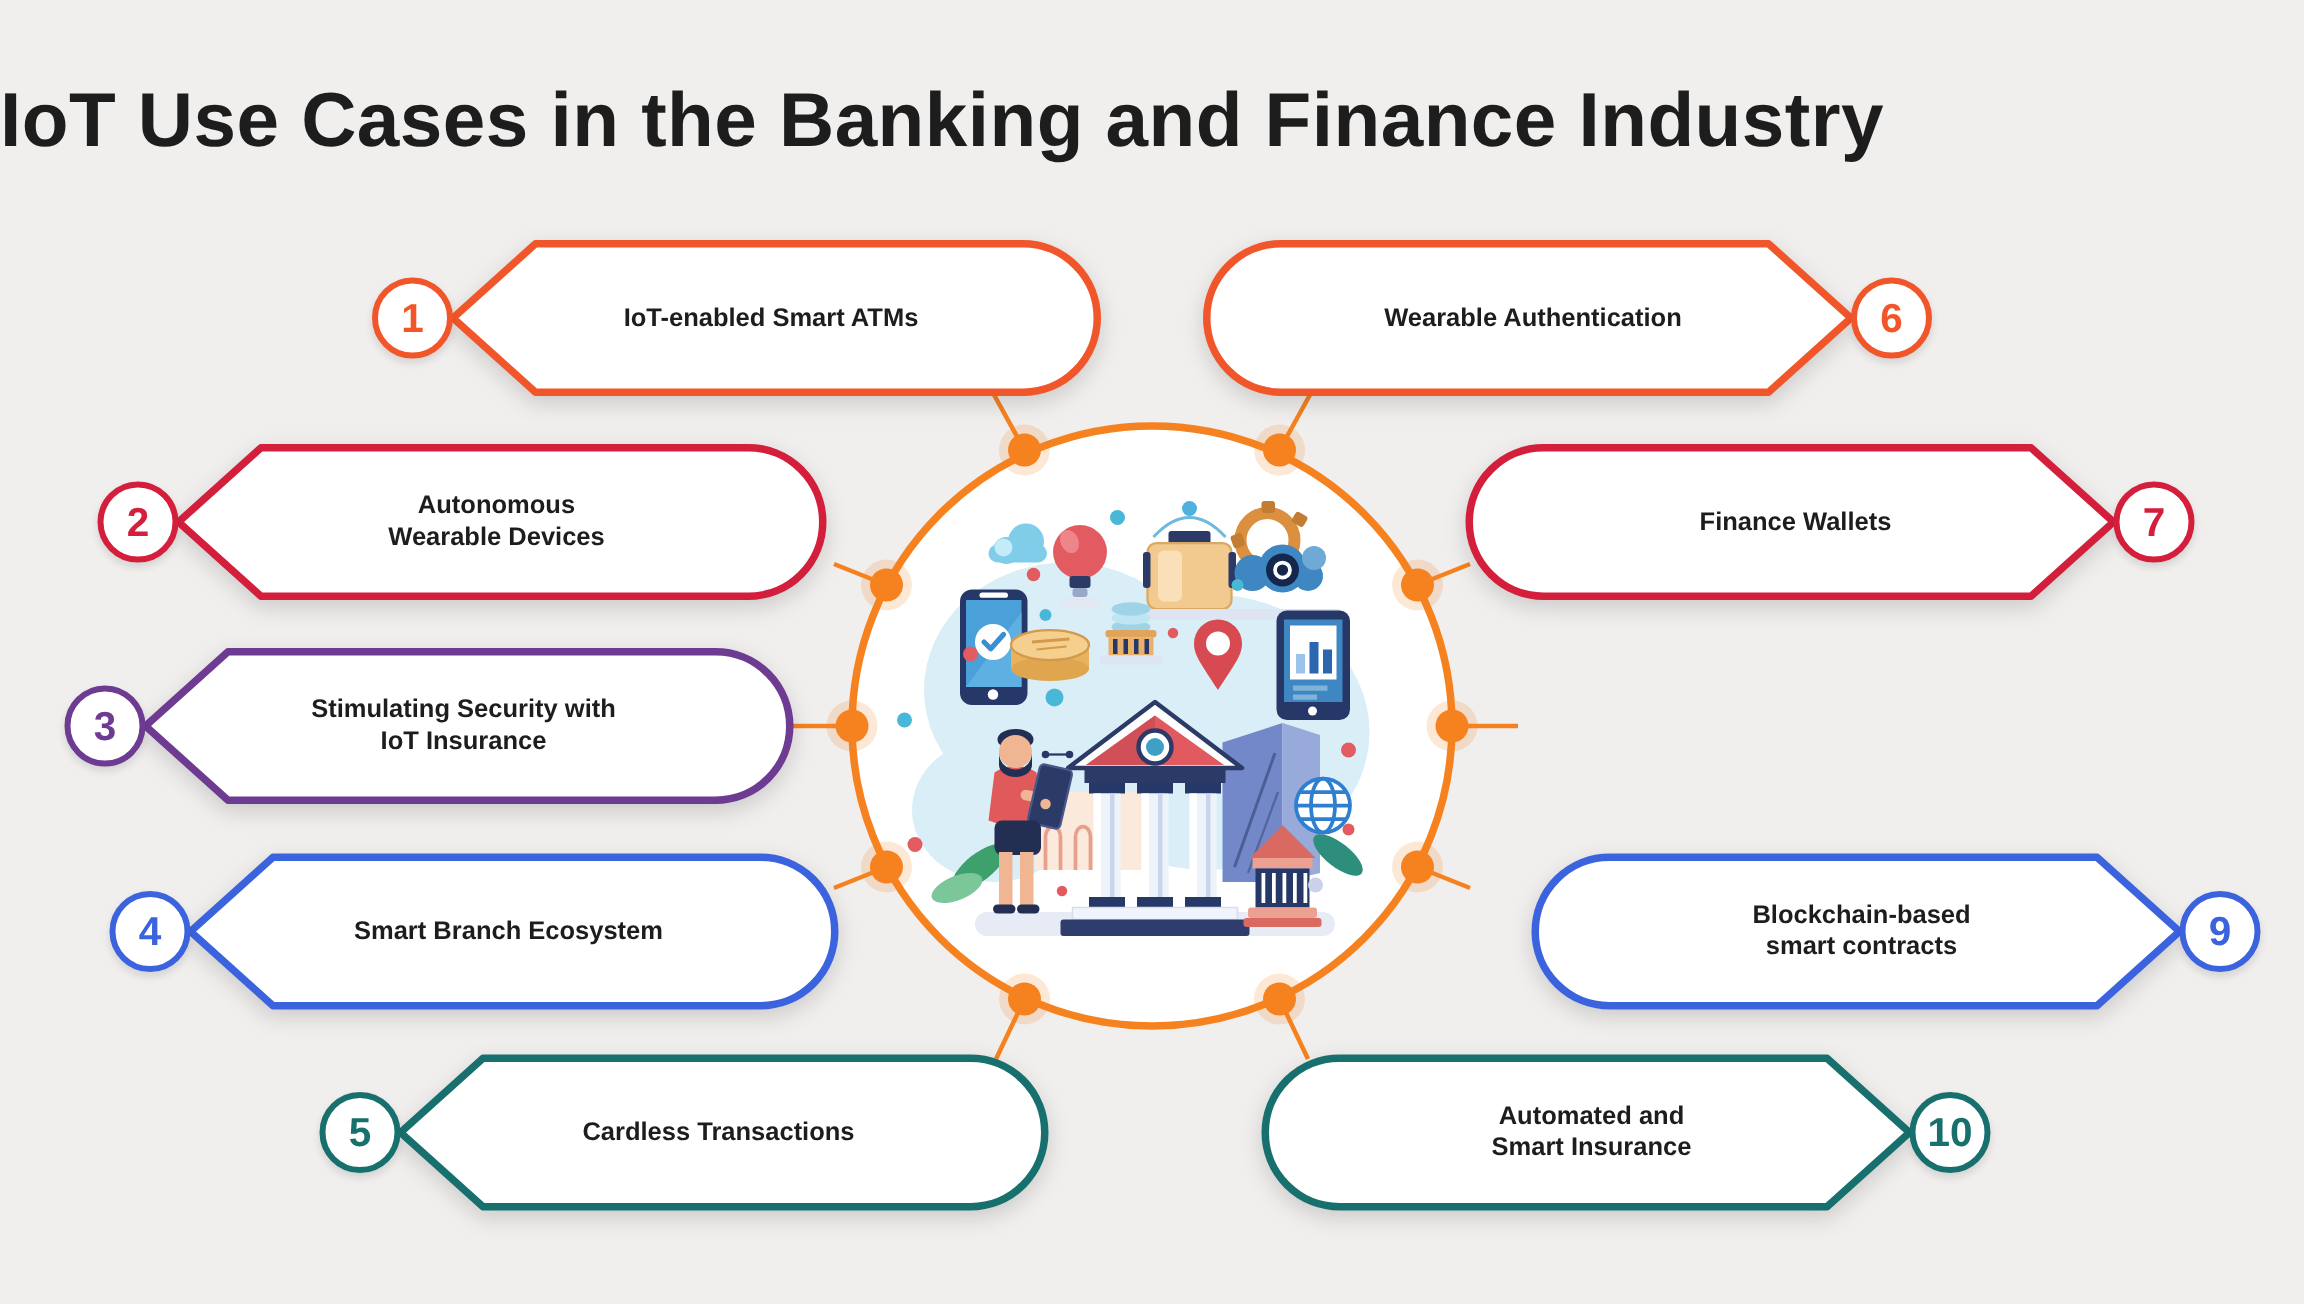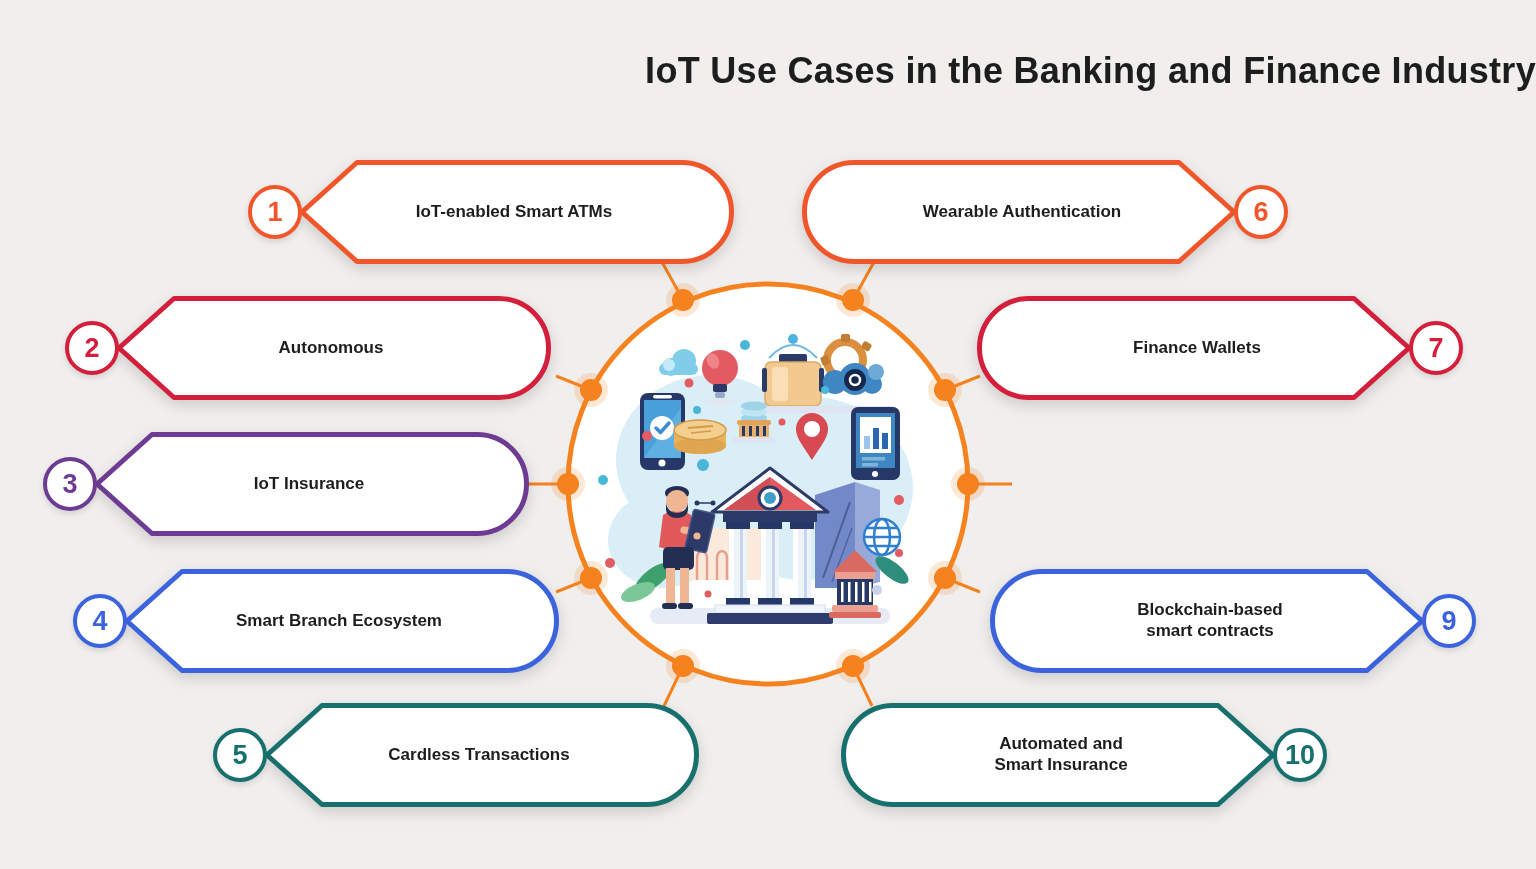--- a/index.html
+++ b/index.html
@@ -4,22 +4,22 @@
 <style>
   html,body{margin:0;padding:0;}
   body{
     width:1536px;height:869px;position:relative;overflow:hidden;
     background:var(--bg,#f0efee);
     font-family:"Liberation Sans","DejaVu Sans",sans-serif;
     -webkit-font-smoothing:antialiased;
   }
   .canvas{position:absolute;inset:0;}
   .title{
-    position:absolute;top:50px;left:0;width:100%;text-align:right;
-    font-size:36px;font-weight:700;letter-spacing:.3px;color:var(--text,#1d1d1d);
+    position:absolute;top:50px;left:0;width:100%;text-align:left;
+    font-size:51px;font-weight:700;letter-spacing:.3px;color:var(--text,#1d1d1d);
   }
   .overlay{position:absolute;left:0;top:0;z-index:1;}
   .illus{position:absolute;left:593px;top:310px;width:350px;height:348px;z-index:2;}
   .item{position:absolute;width:442px;height:104px;z-index:3;}
   .item .shape{position:absolute;left:0;top:0;width:442px;height:104px;overflow:visible;
     filter:drop-shadow(0 5px 7px rgba(0,0,0,.15));}
   .item .shape path{fill:#ffffff;stroke:var(--c,#888);stroke-width:5;stroke-linejoin:round;}
   .item .label{
     position:absolute;inset:0;display:flex;flex-direction:column;justify-content:center;
     align-items:center;text-align:left;font-size:17px;font-weight:700;line-height:1.22;
@@ -296,29 +296,31 @@
       </div>
     <div class="badge">1</div>
   </div>
 
   <div class="item left" style="left: 110px; top: 296px; --c: #D31F3C;">
     <svg class="shape" viewBox="0 0 442 104">
         <path d="M64 2.5 L389 2.5 A49.5 49.5 0 0 1 389 101.5 L64 101.5 L9 52 Z"></path>
       </svg>
     <div class="label">
         <span>Autonomous</span>
+        <span>Wearable Devices</span>
       </div>
     <div class="badge">2</div>
   </div>
 
   <div class="item left" style="left: 88px; top: 432px; --c: #6E3B92;">
     <svg class="shape" viewBox="0 0 442 104">
         <path d="M64 2.5 L389 2.5 A49.5 49.5 0 0 1 389 101.5 L64 101.5 L9 52 Z"></path>
       </svg>
     <div class="label">
+        <span>Stimulating Security with</span>
         <span>IoT Insurance</span>
       </div>
     <div class="badge">3</div>
   </div>
 
   <div class="item left" style="left: 118px; top: 569px; --c: #3C63DE;">
     <svg class="shape" viewBox="0 0 442 104">
         <path d="M64 2.5 L389 2.5 A49.5 49.5 0 0 1 389 101.5 L64 101.5 L9 52 Z"></path>
       </svg>
     <div class="label">
@@ -355,21 +357,21 @@
         <path d="M378 2.5 L53 2.5 A49.5 49.5 0 0 0 53 101.5 L378 101.5 L433 52 Z"></path>
       </svg>
     <div class="label">
         <span>Finance Wallets</span>
         <span></span>
       </div>
     <div class="badge">7</div>
   </div>
 
 
-  <div class="item right" style="left: 989px; top: 569px; --c: #3C63DE;">
+  <div class="item right" style="left: 1020px; top: 569px; --c: #3C63DE;">
     <svg class="shape" viewBox="0 0 442 104">
         <path d="M378 2.5 L53 2.5 A49.5 49.5 0 0 0 53 101.5 L378 101.5 L433 52 Z"></path>
       </svg>
     <div class="label">
         <span>Blockchain-based</span>
         <span>smart contracts</span>
       </div>
     <div class="badge">9</div>
   </div>
 

